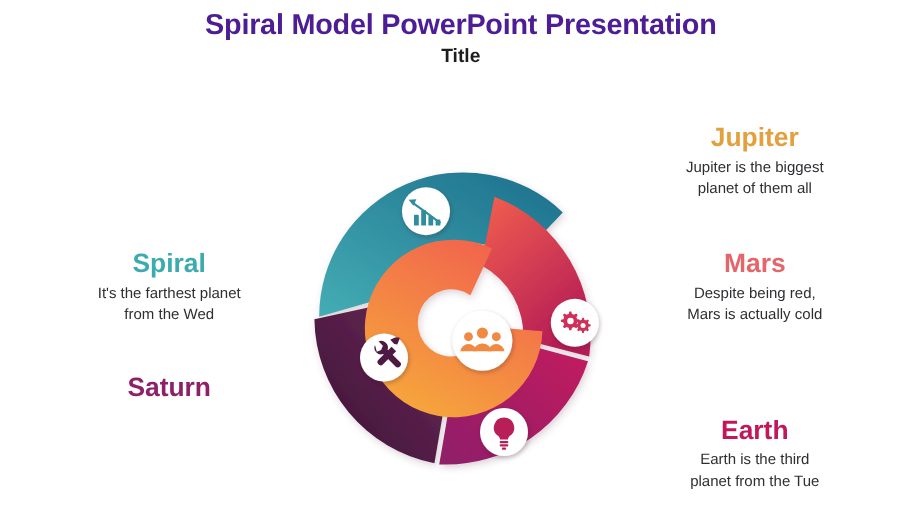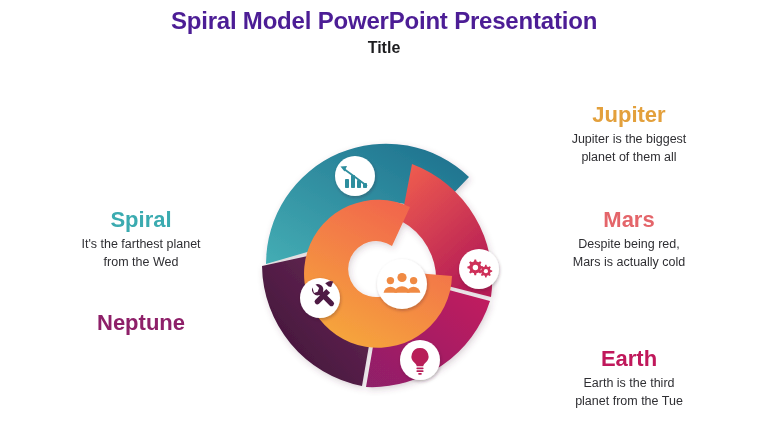--- a/index.html
+++ b/index.html
@@ -93,21 +93,21 @@
   <h2 id="slide-subtitle">Title</h2>
 </div>
 
 <div class="label-block" id="label-neptune">
   <p class="label-heading" style="color: rgb(59, 171, 176);">Spiral</p>
   <p class="label-desc">It's the farthest planet
 from the Wed</p>
 </div>
 
 <div class="label-block" id="label-saturn">
-  <p class="label-heading" style="color: rgb(142, 32, 105);">Neptune</p>
+  <p class="label-heading" style="color: rgb(142, 32, 105);">Saturn</p>
 </div>
 
 <div class="label-block" id="label-jupiter">
   <p class="label-heading" style="color: rgb(227, 160, 60);">Jupiter</p>
   <p class="label-desc">Jupiter is the biggest
 planet of them all</p>
 </div>
 
 <div class="label-block" id="label-mars">
   <p class="label-heading" style="color: rgb(228, 101, 106);">Mars</p>

